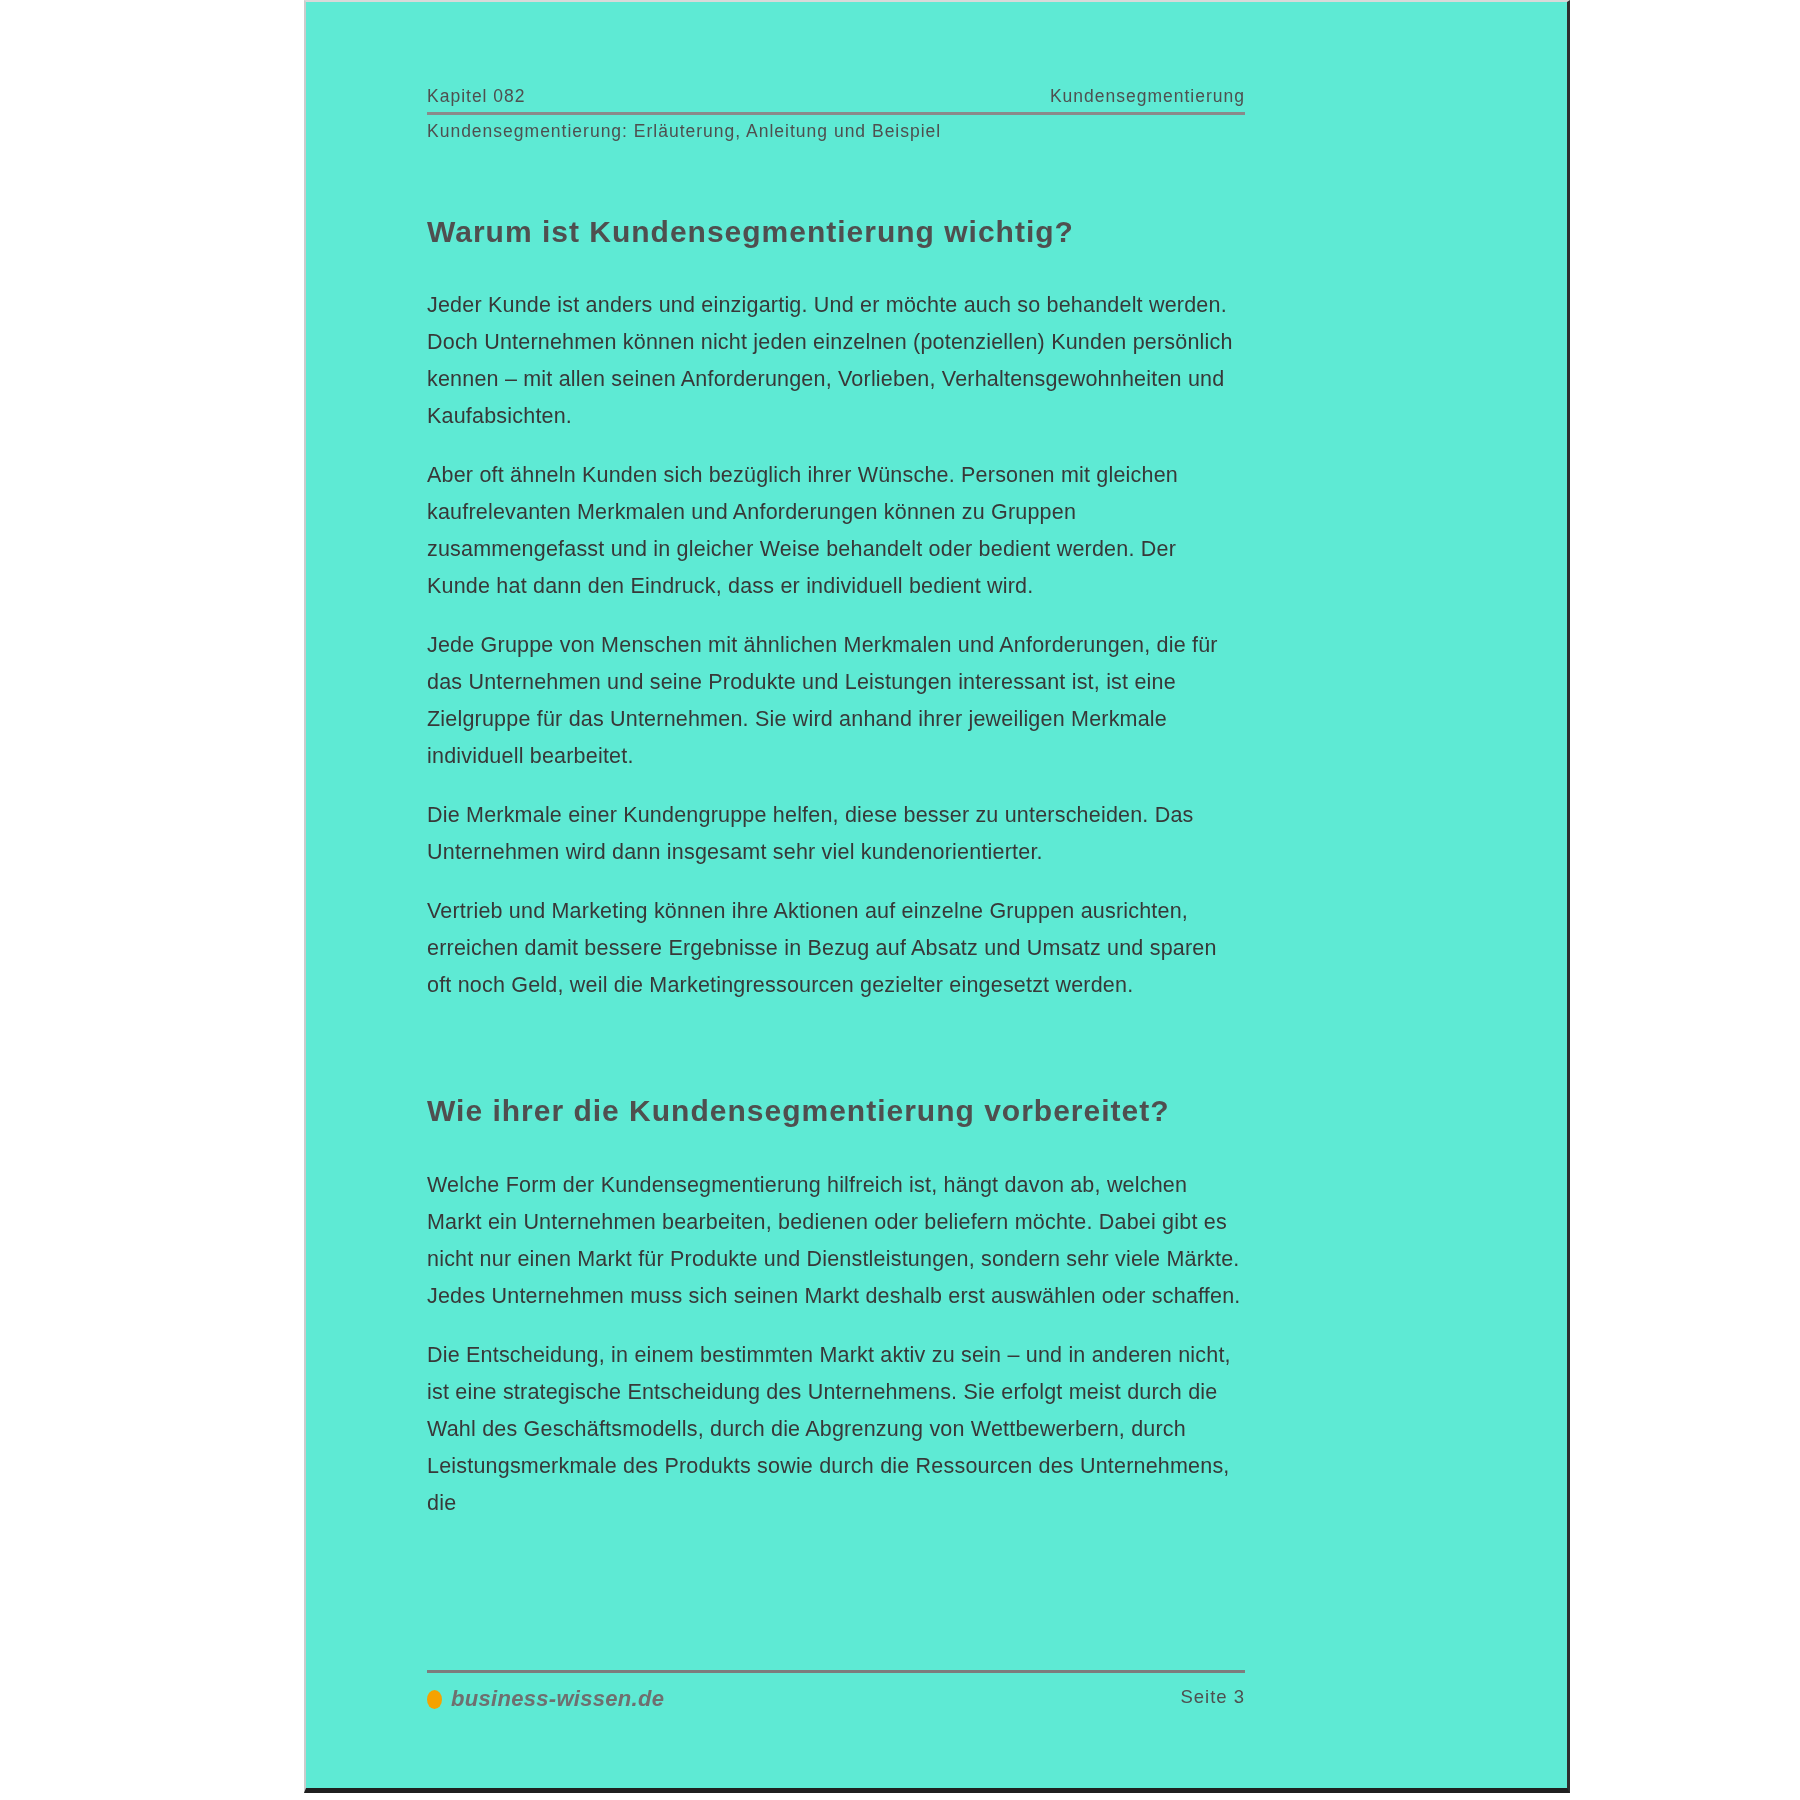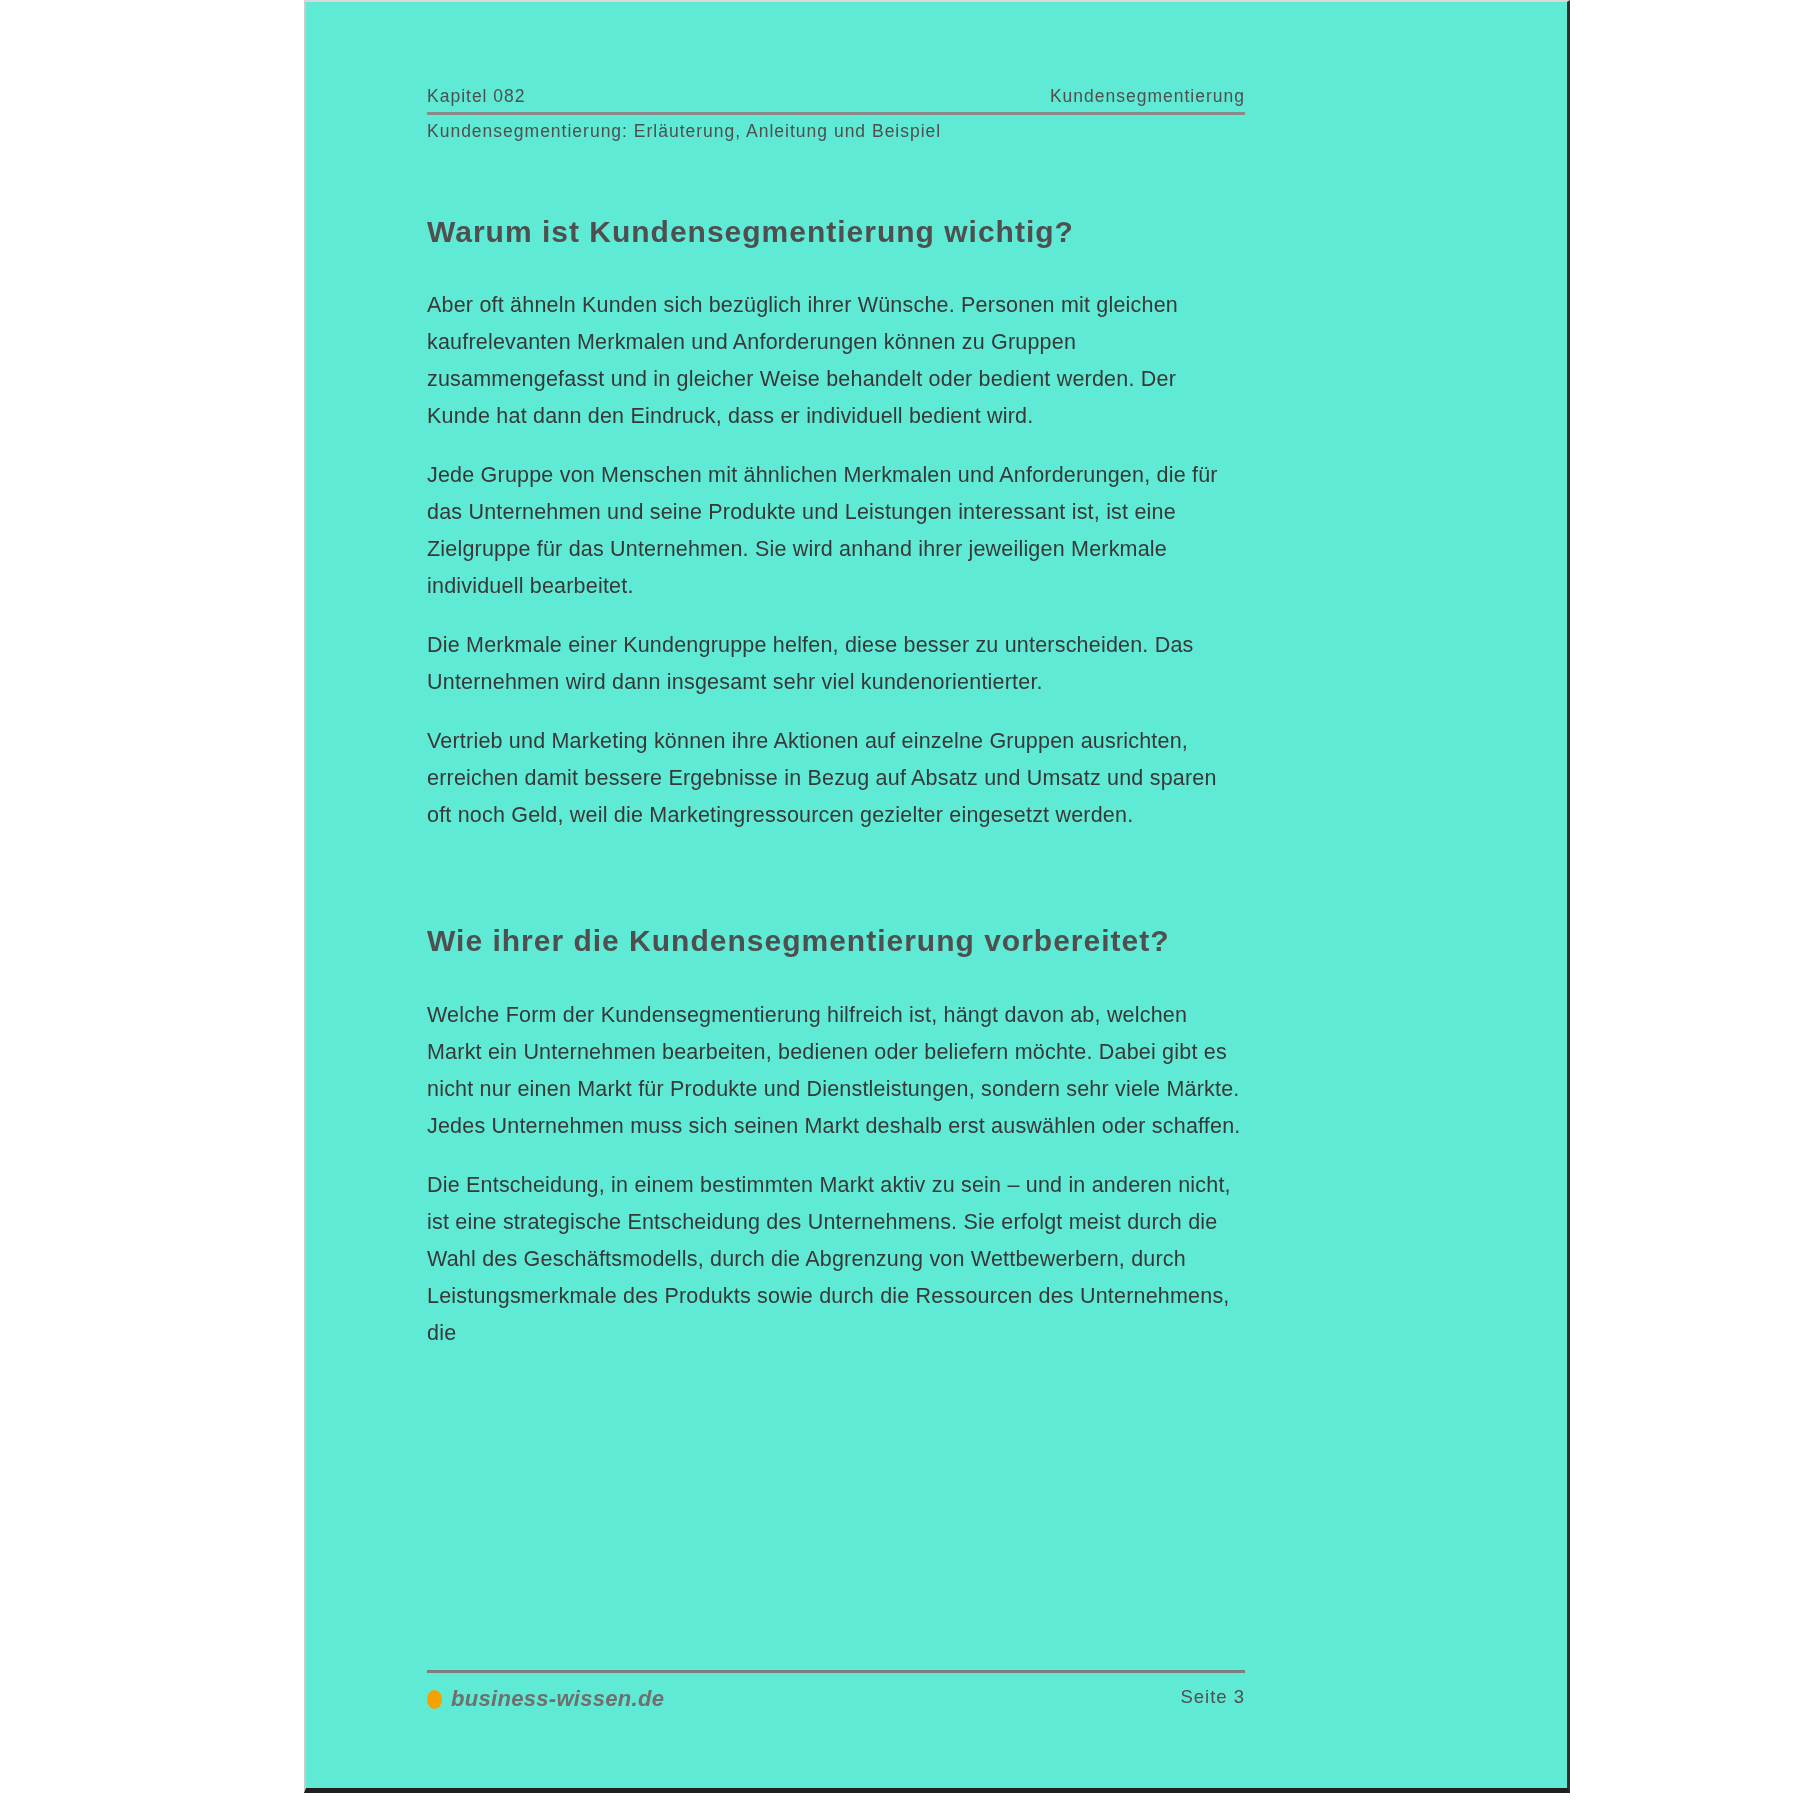--- a/index.html
+++ b/index.html
@@ -106,20 +106,21 @@
     <div class="header">
       <div class="header-top">
         <span>Kapitel 082</span>
         <span>Kundensegmentierung</span>
       </div>
       <div class="header-sub">Kundensegmentierung: Erläuterung, Anleitung und Beispiel</div>
     </div>
 
     <h1 class="h-first">Warum ist Kundensegmentierung wichtig?</h1>
 
+    <p class="body-par">Jeder Kunde ist anders und einzigartig. Und er möchte auch so behandelt werden. Doch Unternehmen können nicht jeden einzelnen (potenziellen) Kunden persönlich kennen – mit allen seinen Anforderungen, Vorlieben, Verhaltensgewohnheiten und Kaufabsichten.</p>
     <p class="body-par">Aber oft ähneln Kunden sich bezüglich ihrer Wünsche. Personen mit gleichen kaufrelevanten Merkmalen und Anforderungen können zu Gruppen zusammengefasst und in gleicher Weise behandelt oder bedient werden. Der Kunde hat dann den Eindruck, dass er individuell bedient wird.</p>
     <p class="body-par">Jede Gruppe von Menschen mit ähnlichen Merkmalen und Anforderungen, die für das Unternehmen und seine Produkte und Leistungen interessant ist, ist eine Zielgruppe für das Unternehmen. Sie wird anhand ihrer jeweiligen Merkmale individuell bearbeitet.</p>
     <p class="body-par">Die Merkmale einer Kundengruppe helfen, diese besser zu unterscheiden. Das Unternehmen wird dann insgesamt sehr viel kundenorientierter.</p>
     <p class="body-par">Vertrieb und Marketing können ihre Aktionen auf einzelne Gruppen ausrichten, erreichen damit bessere Ergebnisse in Bezug auf Absatz und Umsatz und sparen oft noch Geld, weil die Marketingressourcen gezielter eingesetzt werden.</p>
 
     <h1 class="h-second">Wie ihrer die Kundensegmentierung vorbereitet?</h1>
 
     <p class="body-par">Welche Form der Kundensegmentierung hilfreich ist, hängt davon ab, welchen Markt ein Unternehmen bearbeiten, bedienen oder beliefern möchte. Dabei gibt es nicht nur einen Markt für Produkte und Dienstleistungen, sondern sehr viele Märkte. Jedes Unternehmen muss sich seinen Markt deshalb erst auswählen oder schaffen.</p>
     <p class="body-par">Die Entscheidung, in einem bestimmten Markt aktiv zu sein – und in anderen nicht, ist eine strategische Entscheidung des Unternehmens. Sie erfolgt meist durch die Wahl des Geschäftsmodells, durch die Abgrenzung von Wettbewerbern, durch Leistungsmerkmale des Produkts sowie durch die Ressourcen des Unternehmens, die</p>
 

